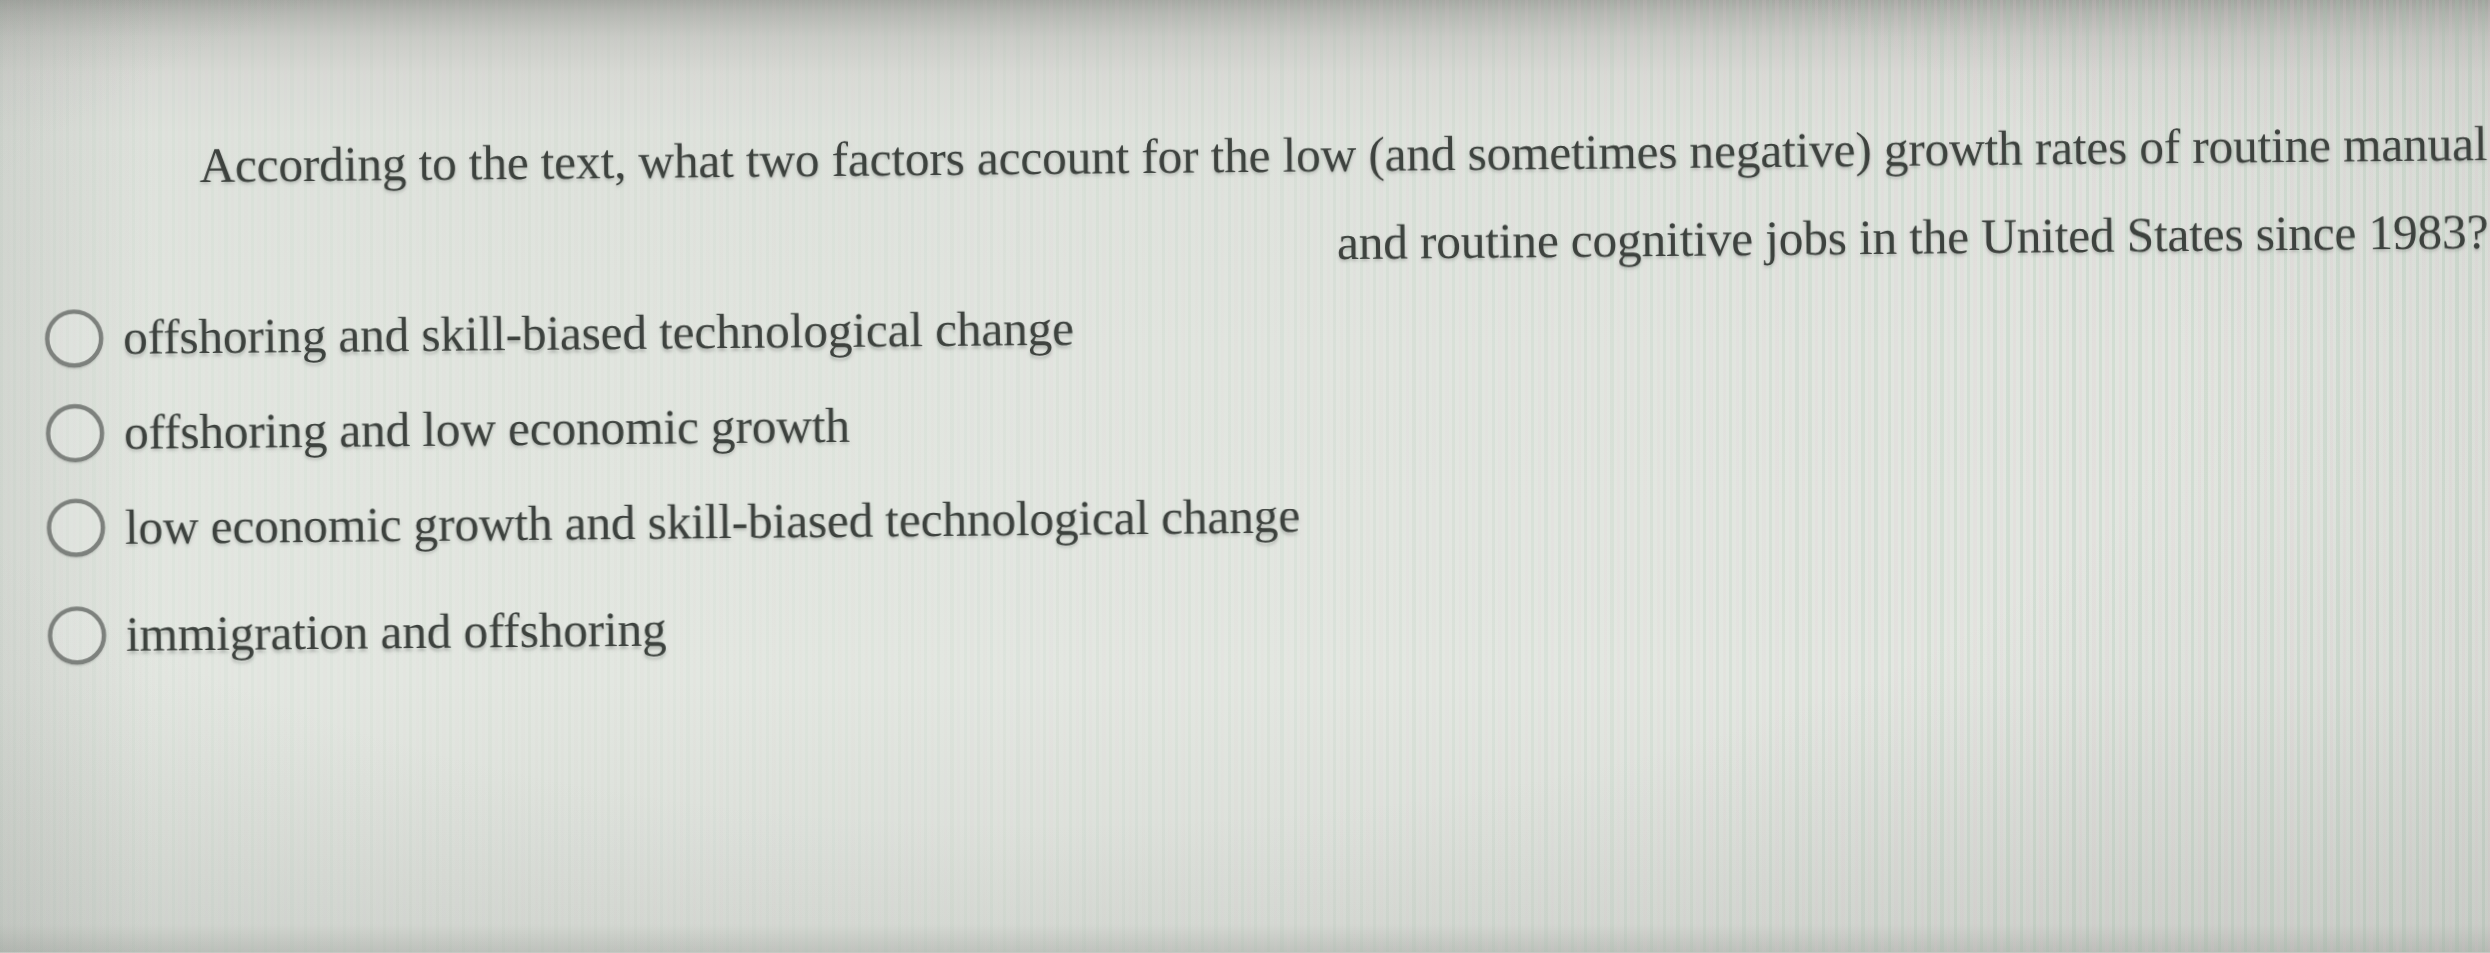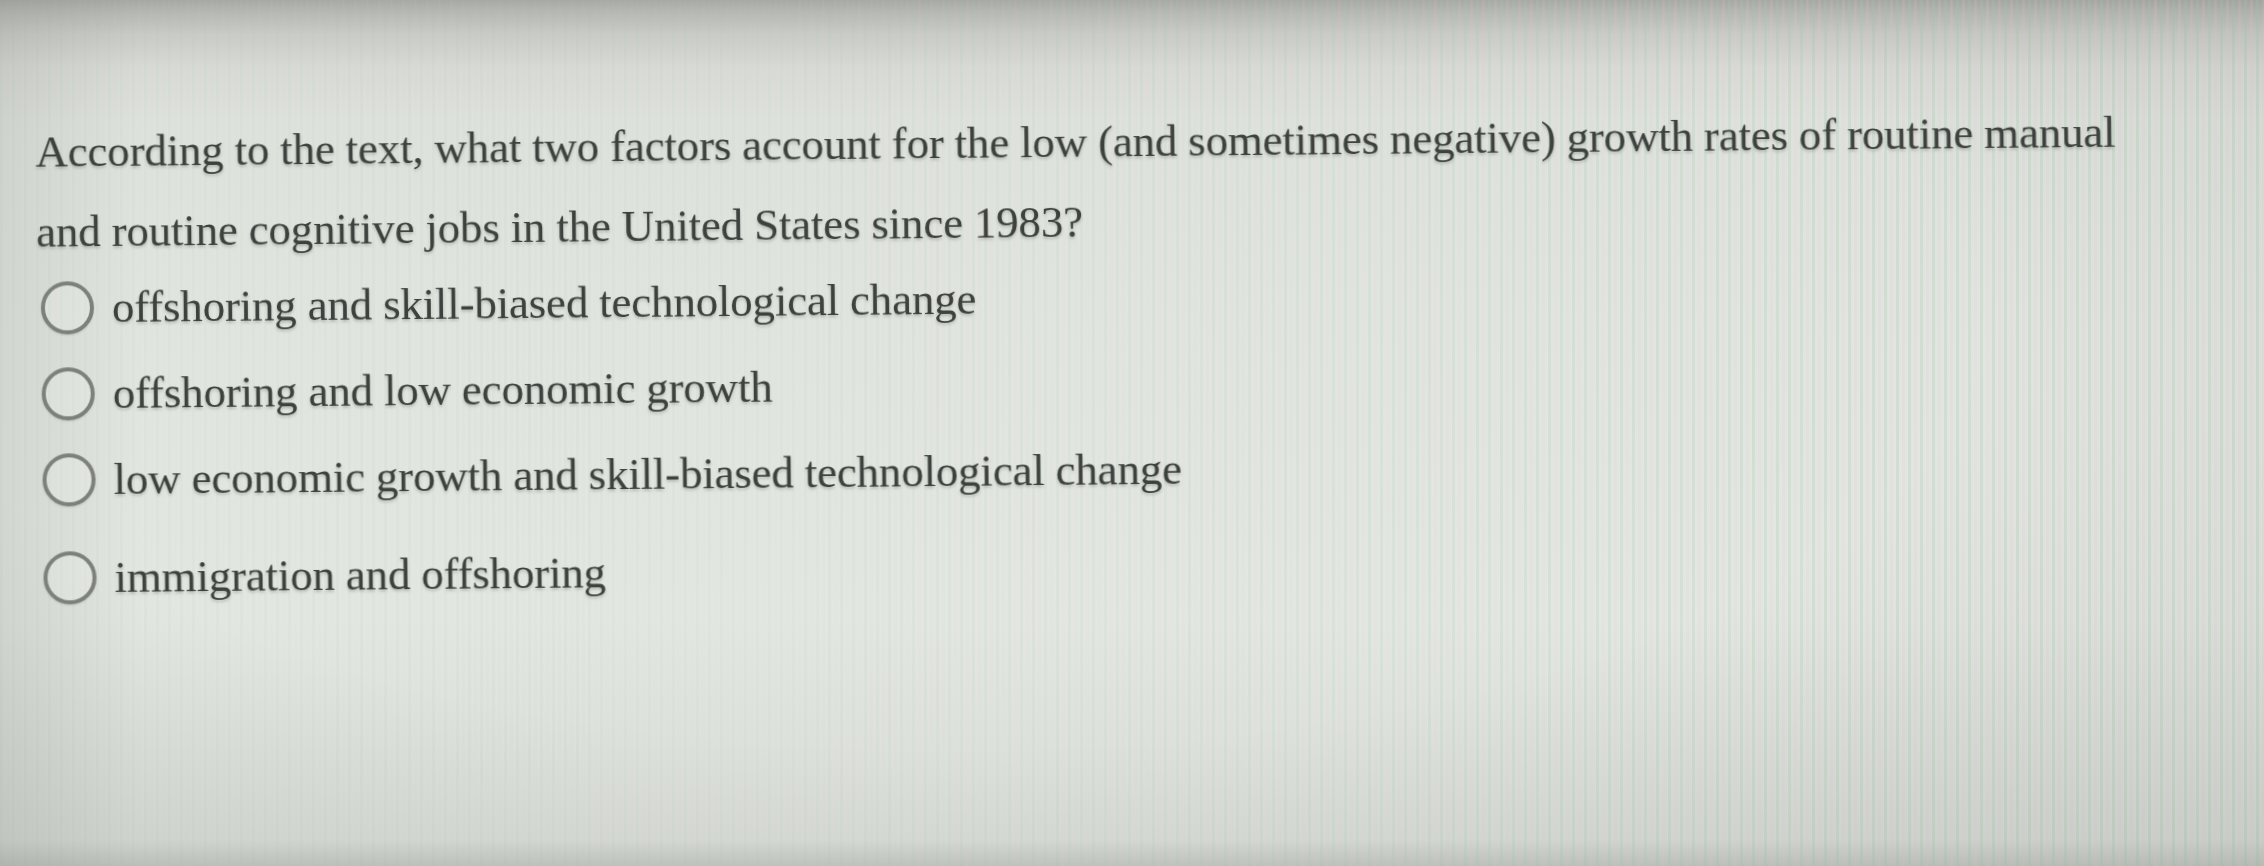--- a/index.html
+++ b/index.html
@@ -12,20 +12,21 @@
     width: 2264px;
     height: 866px;
     overflow: hidden;
     font-family: "Liberation Serif", "DejaVu Serif", serif;
     
     background:
       linear-gradient(180deg,
         #a7a9a4 0px, #b6b8b3 12px, #c9cbc6 34px,
         #d8dad5 68px, #dee2dc 120px, #e1e5df 320px,
         #e3e7e1 620px, #d9ddd7 840px, #c3c7c1 866px);
+    text-align: right;
   }
   
   #screen .stripes {
     position: absolute;
     inset: 0;
     background:
       repeating-linear-gradient(90deg,
         rgba(168, 199, 176, 0.28) 0px, rgba(168, 199, 176, 0.28) 3px,
         rgba(255, 255, 255, 0.00) 3px, rgba(255, 255, 255, 0.00) 6px,
         rgba(232, 198, 212, 0.18) 6px, rgba(232, 198, 212, 0.18) 9px,

